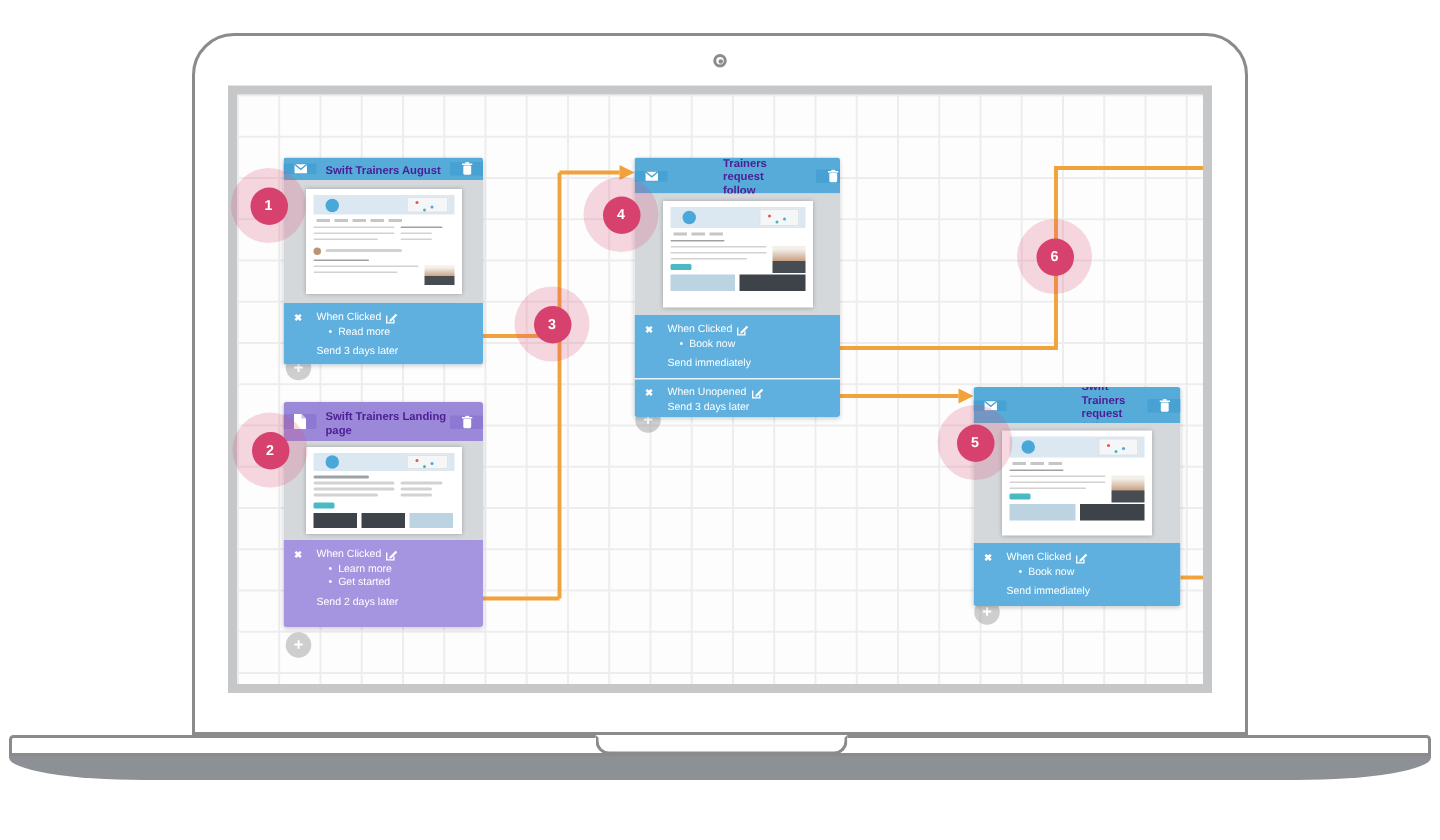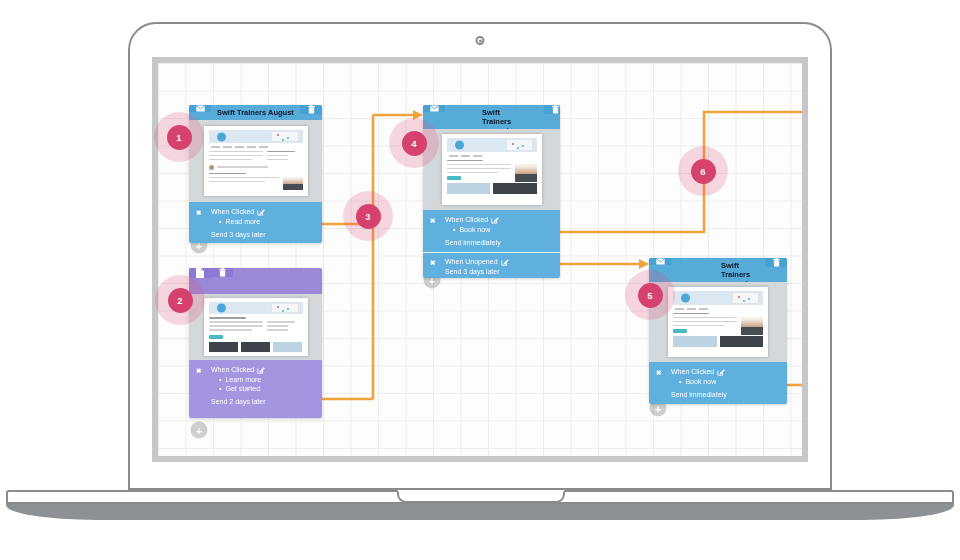--- a/index.html
+++ b/index.html
@@ -26,21 +26,21 @@
     background-image:linear-gradient(#ededed 1px,transparent 1px),
                      linear-gradient(90deg,#ededed 1px,transparent 1px);
     background-size:27.5px 27.5px;}
   .connectors{position:absolute;left:0;top:0;z-index:10;}
   .connectors path, .connectors line{stroke:#f2a23b;stroke-width:2.6;fill:none;}
   .connectors polygon{fill:#f2a23b;stroke:none;}
 
   
   .card{position:absolute;z-index:20;display:flex;flex-direction:column;
     border-radius:2px;box-shadow:0 1px 3px rgba(0,0,0,.18);overflow:hidden;}
-  .card-header{display:flex;align-items:flex-start;color:#0f172a;}
+  .card-header{display:flex;align-items:center;color:#4c1d95;}
   .blue  .card-header{background:#56abd9;}
   .purple .card-header{background:#9c88d8;}
   .icon-cell{flex:0 0 22px;display:flex;align-items:center;justify-content:center;}
   .blue  .icon-cell{background:#47a1d2;}
   .purple .icon-cell{background:#8e79d2;}
   .card-title{flex:1;padding:3px 2px 2px 6px;font-size:7.5px;font-weight:bold;line-height:9px;}
   .card-preview{background:#d5d8da;display:flex;align-items:center;justify-content:center;}
   .card-section{position:relative;color:#fff;font-size:7px;line-height:9.5px;
     padding:5px 4px 3px 22px;}
   .blue  .card-section{background:#5fb0de;}
@@ -187,20 +187,21 @@
       </div>
 
       <div class="card purple" style="left:31px;top:205px;width:133px;">
         <div class="card-header" style="height:26px;">
           <span class="icon-cell">
             <svg width="8" height="10" viewBox="0 0 8 10">
                 <path d="M0 0 h5 l3 3 v7 h-8 z" fill="#fff"></path>
                 <path d="M5 0 l3 3 h-3 z" fill="#c9bdeb"></path>
               </svg>
           </span>
+          <span class="card-title">Swift Trainers Landing page</span>
           <span class="icon-cell">
             <svg width="7" height="9" viewBox="0 0 8 10">
                 <rect x="1" y="2.5" width="6" height="7" rx="1" fill="#fff"></rect>
                 <rect x="0" y="1" width="8" height="1.2" fill="#fff"></rect>
                 <rect x="2.5" y="0" width="3" height="1.2" fill="#fff"></rect>
               </svg>
           </span>
         </div>
         <div class="card-preview" style="height:66px;">
           <div class="thumb" style="width:104px;height:58px;">

